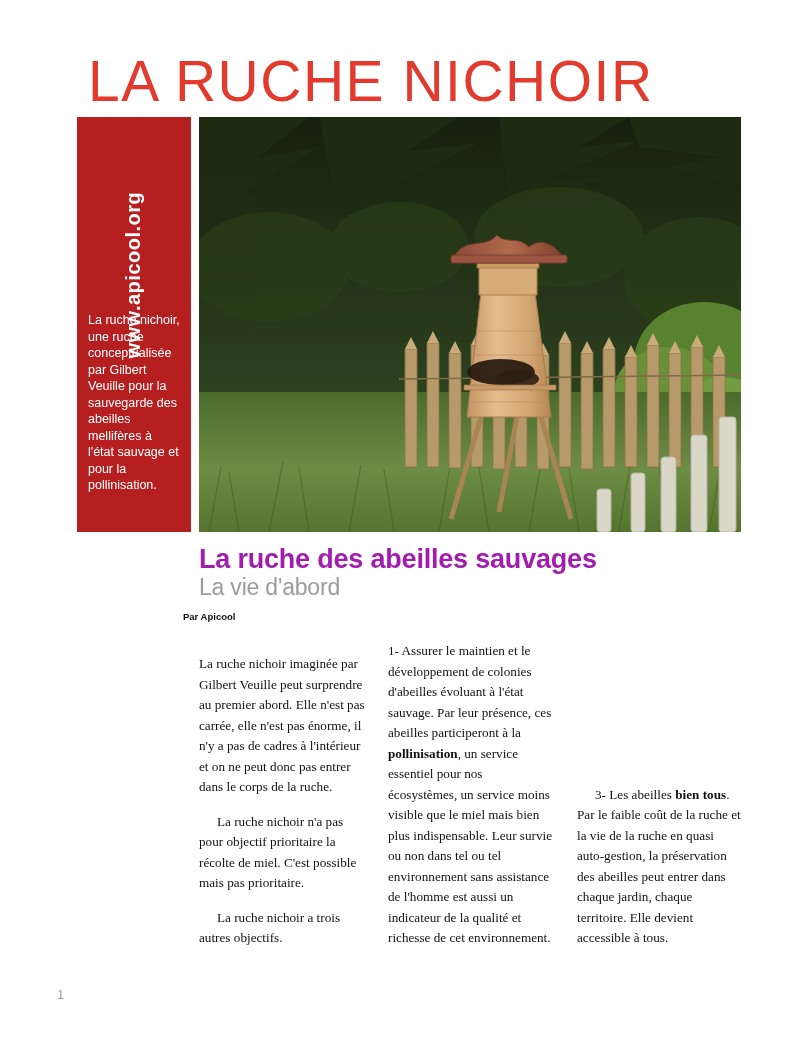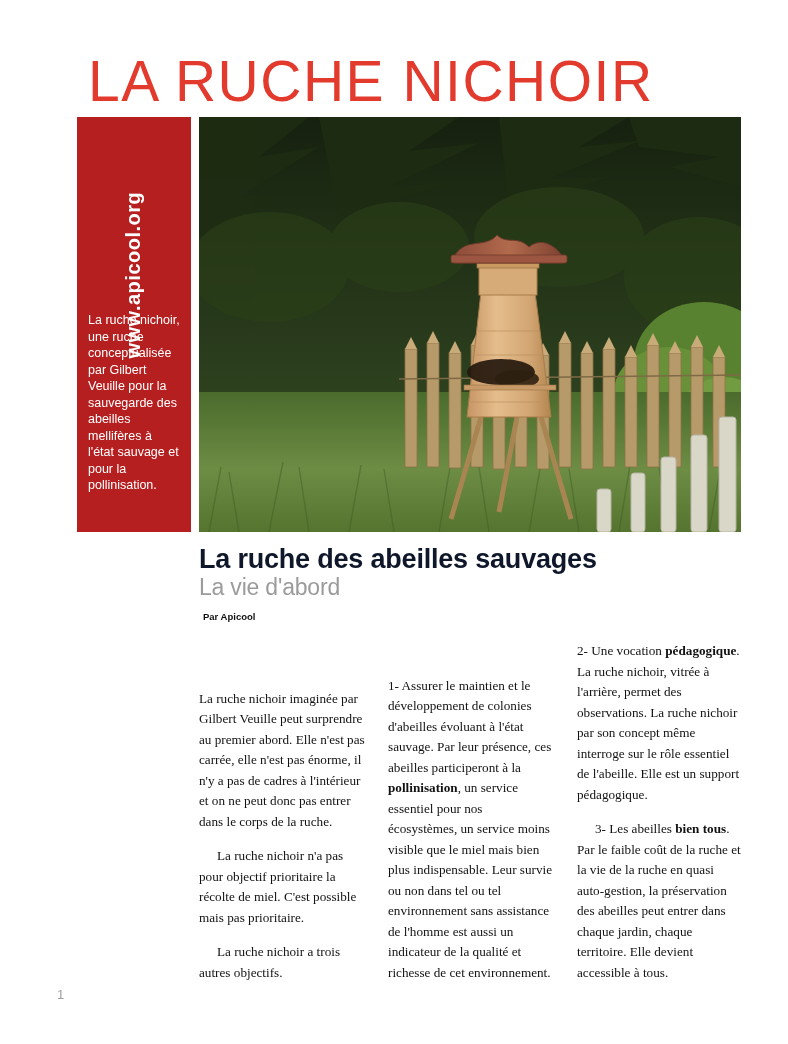--- a/index.html
+++ b/index.html
@@ -82,36 +82,36 @@
   .photo svg { display: block; }
 
   
   .headline {
     position: absolute;
     left: 199px;
     top: 544px;
     font-family: "Liberation Sans", sans-serif;
     font-weight: bold;
     font-size: 27px;
-    color: #0f172a;
+    color: #a21caf;
     letter-spacing: -0.2px;
   }
   .subhead {
     position: absolute;
     left: 199px;
     top: 574px;
     font-family: "Liberation Sans", sans-serif;
     font-weight: normal;
     font-size: 23px;
     color: #9b9b9b;
     letter-spacing: -0.2px;
   }
   .byline {
     position: absolute;
-    left: 203px;
+    left: 183px;
     top: 611px;
     font-family: "Liberation Sans", sans-serif;
     font-weight: bold;
     font-size: 9.5px;
     color: #111111;
   }
 
   
   .cols {
     position: absolute;
@@ -304,21 +304,20 @@
       <p>La ruche nichoir imaginée par Gilbert Veuille peut surprendre au premier abord. Elle n'est pas carrée, elle n'est pas énorme, il n'y a pas de cadres à l'intérieur et on ne peut donc pas entrer dans le corps de la ruche.</p>
       <p class="indent">La ruche nichoir n'a pas pour objectif prioritaire la récolte de miel. C'est possible mais pas prioritaire.</p>
       <p class="indent">La ruche nichoir a trois autres objectifs.</p>
     </div>
 
     <div class="col">
       <p><span>1- Assurer le maintien et le développement de colonies d'abeilles évoluant à l'état sauvage. Par leur présence, ces abeilles participeront à la </span><span class="b">pollinisation</span><span>, un service essentiel pour nos écosystèmes, un service moins visible que le miel mais bien plus indispensable. Leur survie ou non dans tel ou tel environnement sans assistance de l'homme est aussi un indicateur de la qualité et richesse de cet environnement.</span></p>
     </div>
 
     <div class="col">
-      <p><span>2- Une vocation </span><span class="b">pédagogique</span><span>. La ruche nichoir, vitrée à l'arrière, permet des observations. La ruche nichoir par son concept même interroge sur le rôle essentiel de l'abeille. Elle est un support pédagogique.</span></p>
       <p class="indent"><span>3- Les abeilles </span><span class="b">bien tous</span><span>. Par le faible coût de la ruche et la vie de la ruche en quasi auto-gestion, la préservation des abeilles peut entrer dans chaque jardin, chaque territoire. Elle devient accessible à tous.</span></p>
     </div>
 
   </div>
 
   <div class="pagenum">1</div>
 
 </div>
 
 </body></html>

